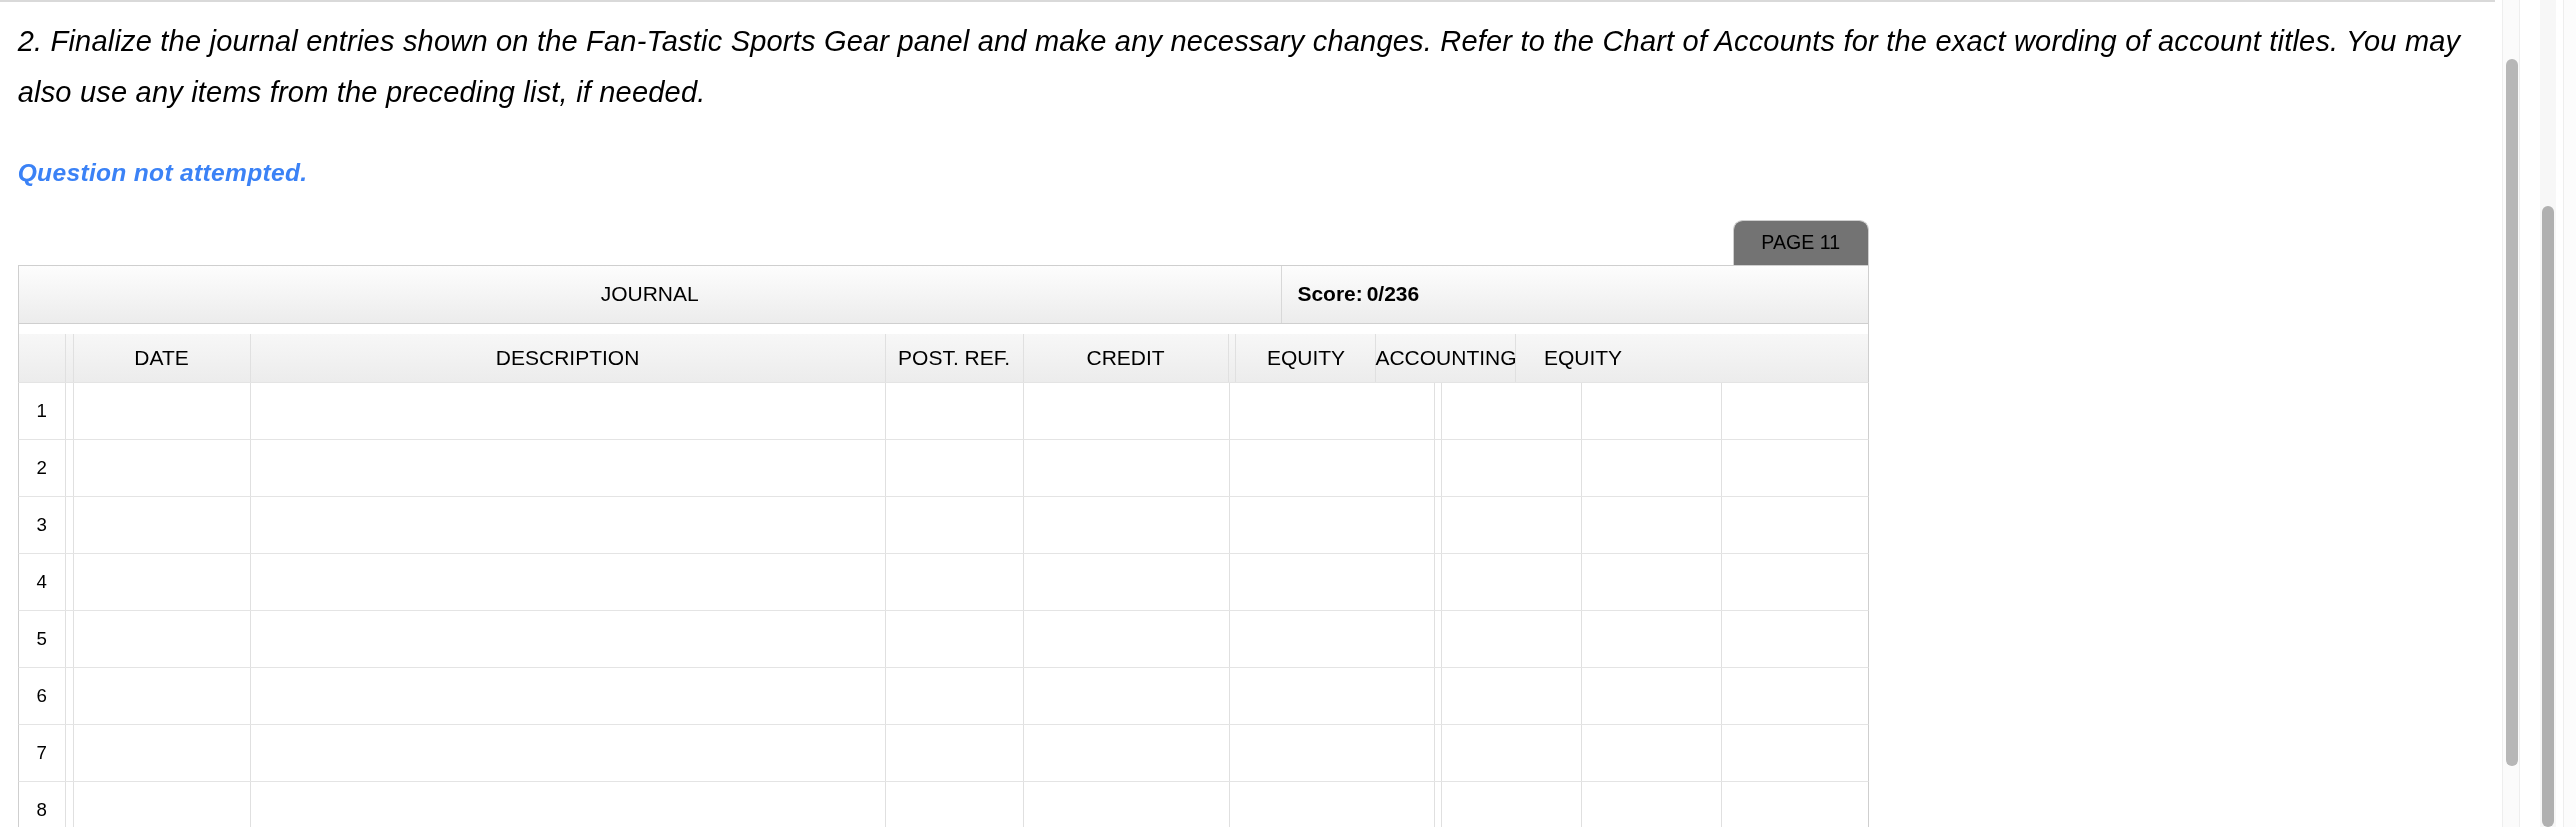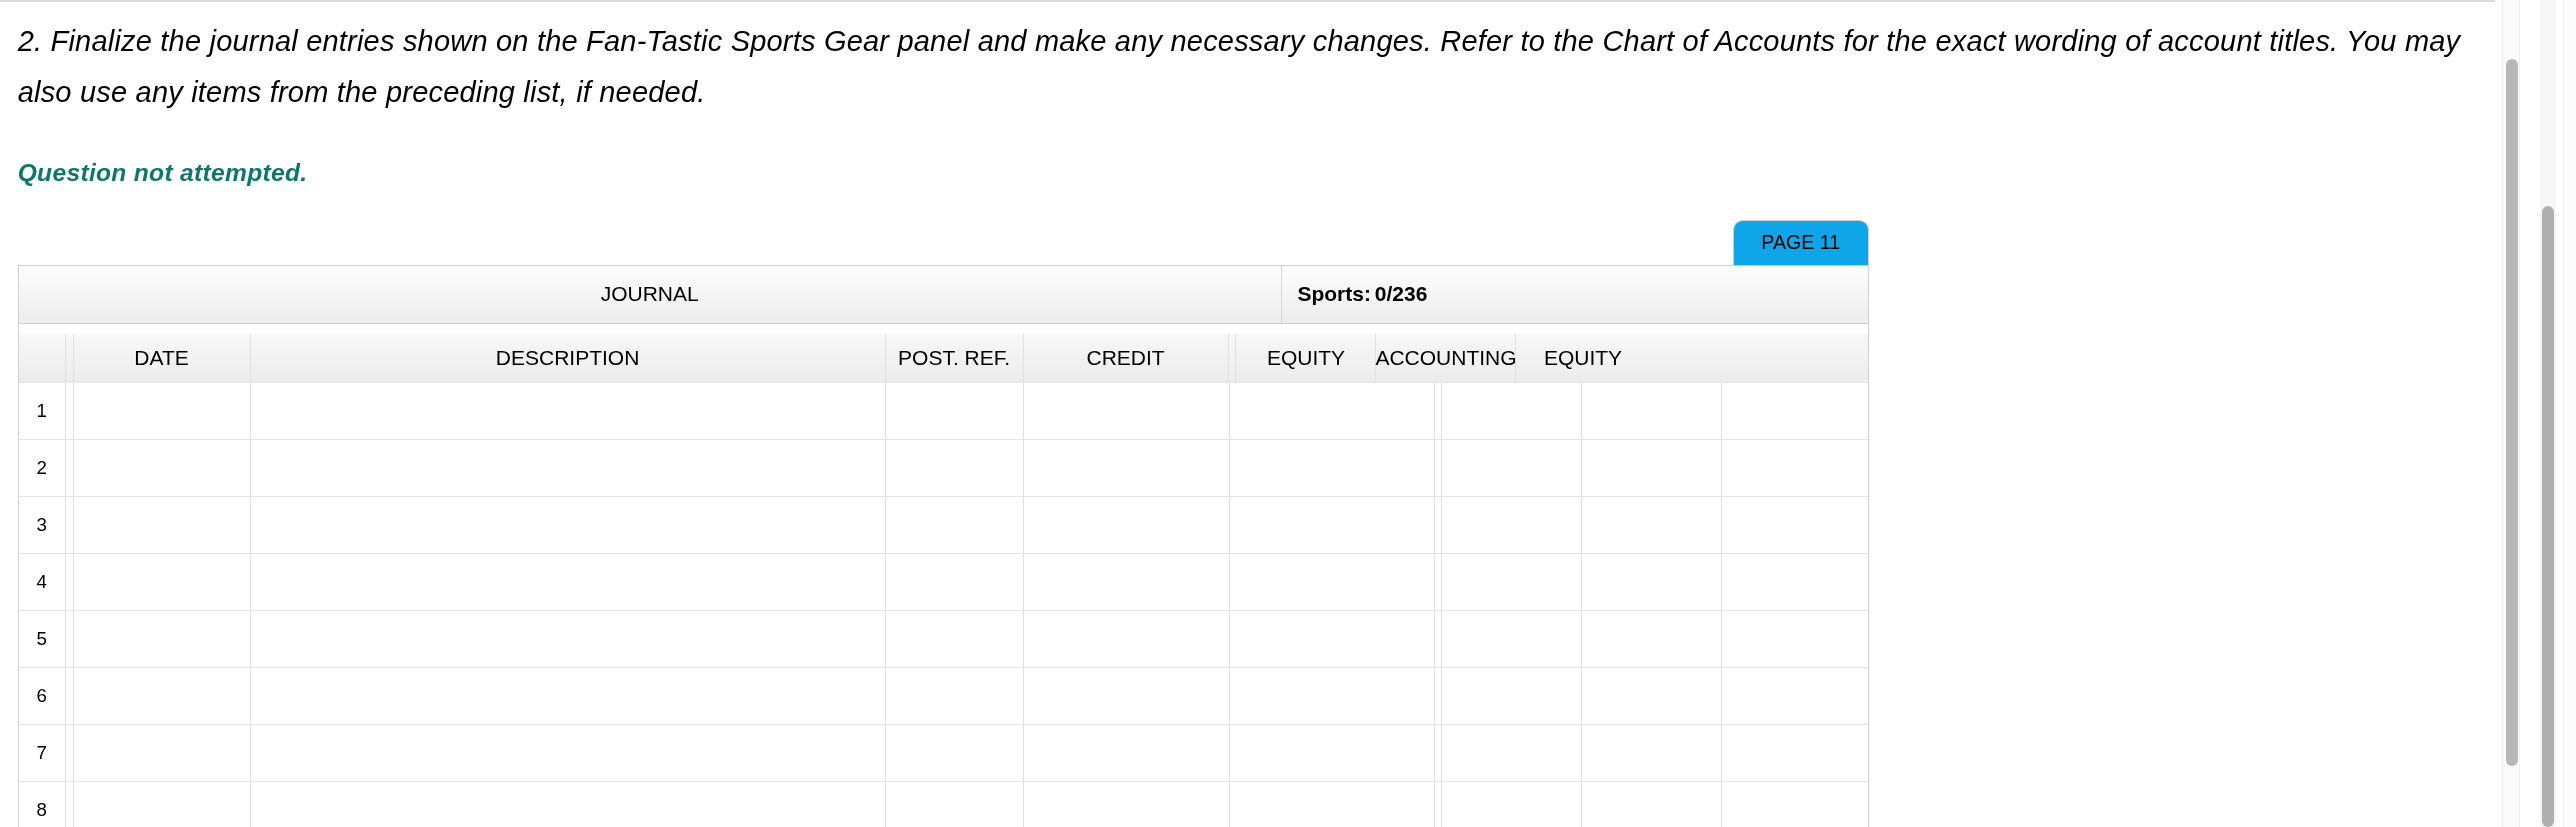--- a/index.html
+++ b/index.html
@@ -25,42 +25,42 @@
       font-size: 29px;
       line-height: 51px;
       color: #000;
       letter-spacing: 0.2px;
     }
     .status {
       margin-top: 41px;
       font-weight: bold;
       font-style: italic;
       font-size: 24.6px;
-      color: #0f766e;
+      color: #3b82f6;
       letter-spacing: 0.3px;
     }
     .table-wrap {
       margin-top: 33px;
       width: 1851px;
     }
     .page-tab-row {
       height: 45px;
       position: relative;
     }
     .page-tab {
       position: absolute;
       right: 0;
       top: 0;
       width: 136px;
       height: 45px;
       border: 1px solid #cfcfcf;
       border-bottom: none;
       border-top-left-radius: 9.8px;
       border-top-right-radius: 9.8px;
-      background: #0ea5e9;
+      background: #737373;
       display: flex;
       align-items: center;
       justify-content: center;
       font-size: 19.6px;
       color: #000;
     }
     .header-row {
       display: flex;
       height: 59px;
       border: 1px solid #cfcfcf;
@@ -181,21 +181,21 @@
   <p class="status">Question not attempted.</p>
 
   <div class="table-wrap">
     <div class="page-tab-row">
       <div class="page-tab">PAGE 11</div>
     </div>
 
     <div class="header-row">
       <div class="header-cell journal-h">JOURNAL</div>
       <div class="header-cell score-h">
-        <span>Sports:</span>
+        <span>Score:</span>
         <span class="scoreval">0/236</span>
       </div>
     </div>
 
     <div class="gap-row"></div>
 
     <div class="col-head-row">
       <div class="cell c-num"></div>
       <div class="vgap"></div>
       <div class="cell c-date">DATE</div>

